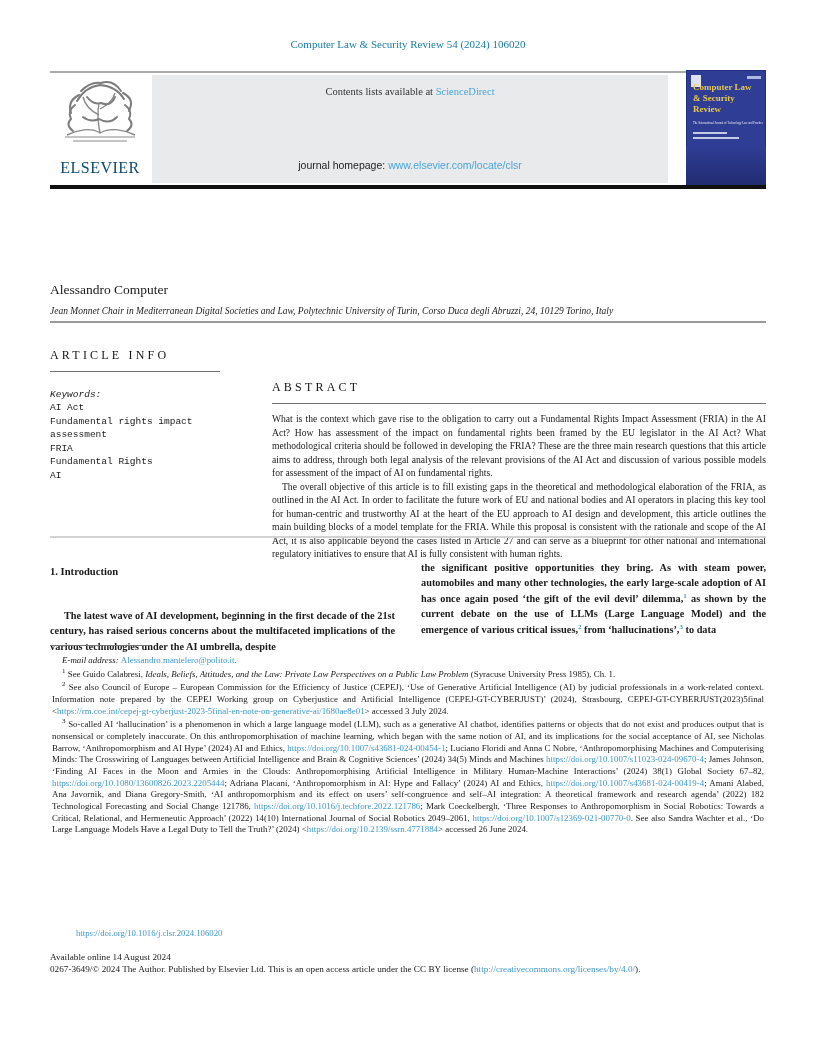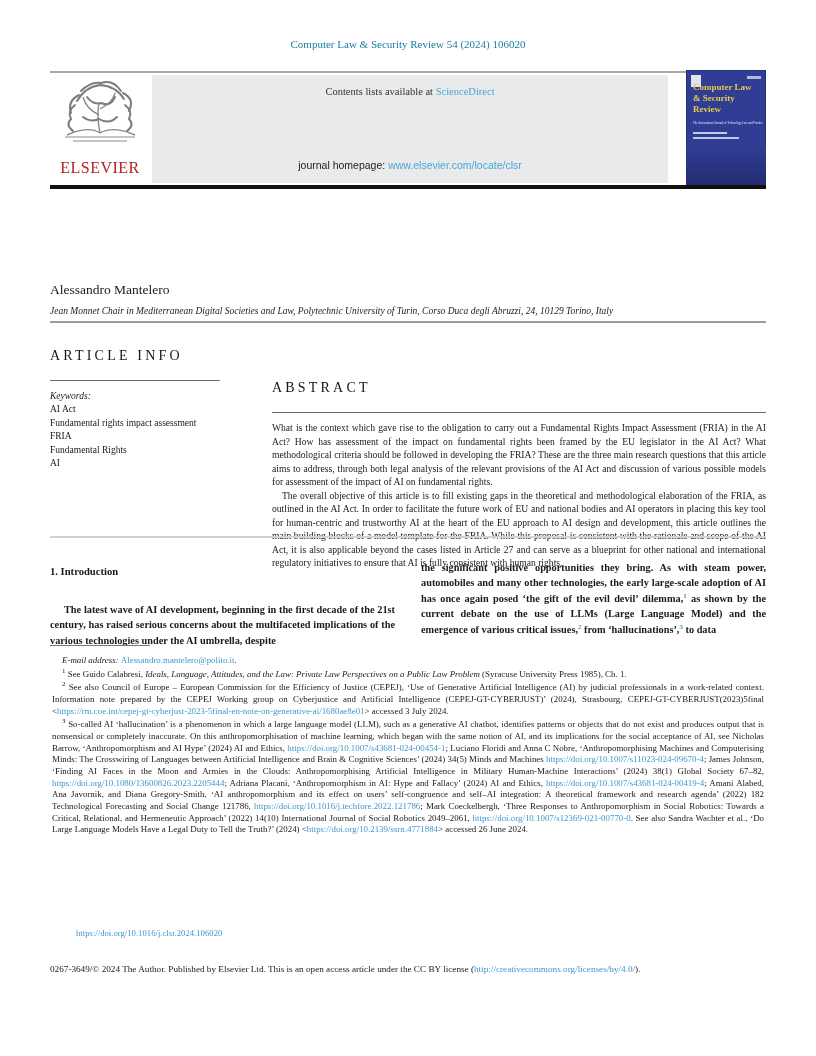--- a/index.html
+++ b/index.html
@@ -13,21 +13,21 @@
   
   .rule-top{top:71px;height:2px;background:#a9a9a9;}
   .rule-gray{top:321px;height:2px;background:#9b9b9b;}
   .rule-light{top:536px;height:2px;background:#d2d2d2;}
   .black-bar{top:185px;height:4px;background:#101010;}
 
   
   .header-row{top:75px;height:108px;display:flex;}
   .elsevier{width:100px;height:108px;position:relative;}
   .elsevier svg{display:block;margin:0 auto;}
-  .elsevier-word{font-size:16px;color:#b91c1c;letter-spacing:.5px;text-align:center;
+  .elsevier-word{font-size:16px;color:#0c4a6e;letter-spacing:.5px;text-align:center;
                  font-weight:400;margin-top:-2px;}
   .masthead{flex:1;background:#e9eaec;margin:0 18px 0 2px;text-align:center;
             display:flex;flex-direction:column;justify-content:space-between;
             padding:11px 8px 12px;box-sizing:border-box;}
   .contents-line{font-size:10.5px;color:#333;}
   .journal-title{font-size:19px;line-height:1.25;color:#111;max-width:480px;margin:0 auto;}
   .homepage-line{font-family:"Liberation Sans","DejaVu Sans",sans-serif;font-size:10.5px;color:#222;}
   .lnk,a.lnk{color:#3f98cb;text-decoration:none;cursor:pointer;}
   .lnk-light{color:#4aa5d8;text-decoration:none;cursor:pointer;}
 
@@ -45,31 +45,31 @@
 
   
   .title{top:216px;font-size:19.5px;line-height:1.33;max-width:632px;font-weight:400;color:#151515;}
   .author{top:282px;font-size:13.5px;}
   .affiliation{top:306px;font-size:9.5px;font-style:italic;color:#222;}
 
   
   .info-abstract{top:348px;display:flex;}
   .col-info{width:170px;flex:none;}
   .col-abs{width:494px;flex:none;margin-left:52px;margin-top:32px;}
-  .sec-head{font-size:14px;letter-spacing:3.2px;color:#161616;padding-bottom:16px;
+  .sec-head{font-size:12px;letter-spacing:3.2px;color:#161616;padding-bottom:8px;
             border-bottom:1px solid #6f6f6f;}
-  .keywords{margin-top:9px;font-size:9.5px;line-height:1.42;}
+  .keywords{margin-top:16px;font-size:9.5px;line-height:1.42;font-family:Liberation Mono, monospace;}
   .kw-label{font-style:italic;}
   .col-abs p{margin:8px 0 0;font-size:9.6px;line-height:1.41;text-align:justify;}
   p.indent2{text-indent:10px;margin-top:0;}
 
   
   .main-cols{top:560px;display:flex;gap:26px;}
   .mcol{width:345px;flex:none;font-size:10.3px;line-height:1.5;text-align:justify;}
-  .mcol h2{font-size:10.6px;margin:4px 0 22px;font-weight:bold;}
+  .mcol h2{font-size:10.6px;margin:4px 0 28px;font-weight:bold;}
   .mcol p{margin:0;font-weight:bold;}
   p.indent{text-indent:14px;}
   sup{font-size:7px;line-height:0;}
   sup.supl{color:#3f98cb;}
 
   
   .fn-sep{top:645px;width:100px;height:1px;background:#777;}
   .footnotes{top:653px;font-size:8.9px;line-height:1.31;text-align:justify;
              overflow-wrap:anywhere;}
   .footnotes p{margin:2px;text-indent:10px;}
@@ -133,21 +133,21 @@
       </div>
       <div class="cover-sub">The International Journal of Technology Law and Practice</div>
       <div class="cover-line" style="top:62px;width:34px;"></div>
       <div class="cover-line" style="top:67px;width:46px;"></div>
       <div class="cover-shade"></div>
     </div>
   </div>
 
   <div class="abs black-bar"></div>
 
-  <div class="abs author">Alessandro Mantelero</div>
+  <div class="abs author">Alessandro Computer</div>
   <div class="abs affiliation">Jean Monnet Chair in Mediterranean Digital Societies and Law, Polytechnic University of Turin, Corso Duca degli Abruzzi, 24, 10129 Torino, Italy</div>
 
   <div class="abs rule-gray"></div>
 
   <div class="abs info-abstract">
     <div class="col-info">
       <div class="sec-head">ARTICLE INFO</div>
       <div class="keywords">
         <div class="kw-label">Keywords:</div>
         <div>AI Act</div>
@@ -173,23 +173,24 @@
     </div>
     <div class="mcol">
       <p><span>the significant positive opportunities they bring. As with steam power, automobiles and many other technologies, the early large-scale adoption of AI has once again posed ‘the gift of the evil devil’ dilemma,</span><sup class="supl">1</sup><span> as shown by the current debate on the use of LLMs (Large Language Model) and the emergence of various critical issues,</span><sup class="supl">2</sup><span> from ‘hallucinations’,</span><sup class="supl">3</sup><span> to data</span></p>
     </div>
   </div>
 
   <div class="abs fn-sep"></div>
 
   <div class="abs footnotes">
     <p><span class="it">E-mail address: </span><span class="lnk">Alessandro.mantelero@polito.it</span><span>.</span></p>
-    <p><sup>1</sup><span> See Guido Calabresi, </span><span class="it">Ideals, Language, Attitudes, and the Law: Private Law Perspectives on a Public Law Problem</span><span> (Syracuse University Press 1985), Ch. 1.</span></p>
+    <p><sup>1</sup><span> See Guido Calabresi, </span><span class="it">Ideals, Beliefs, Attitudes, and the Law: Private Law Perspectives on a Public Law Problem</span><span> (Syracuse University Press 1985), Ch. 1.</span></p>
     <p><sup>2</sup><span> See also Council of Europe – European Commission for the Efficiency of Justice (CEPEJ), ‘Use of Generative Artificial Intelligence (AI) by judicial professionals in a work-related context. Information note prepared by the CEPEJ Working group on Cyberjustice and Artificial Intelligence (CEPEJ-GT-CYBERJUST)’ (2024), Strasbourg, CEPEJ-GT-CYBERJUST(2023)5final &lt;</span><span class="lnk">https://rm.coe.int/cepej-gt-cyberjust-2023-5final-en-note-on-generative-ai/1680ae8e01</span><span>&gt; accessed 3 July 2024.</span></p>
     <p><sup>3</sup><span> So-called AI ‘hallucination’ is a phenomenon in which a large language model (LLM), such as a generative AI chatbot, identifies patterns or objects that do not exist and produces output that is nonsensical or completely inaccurate. On this anthropomorphisation of machine learning, which began with the same notion of AI, and its implications for the social acceptance of AI, see Nicholas Barrow, ‘Anthropomorphism and AI Hype’ (2024) AI and Ethics, </span><span class="lnk">https://doi.org/10.1007/s43681-024-00454-1</span><span>; Luciano Floridi and Anna C Nobre, ‘Anthropomorphising Machines and Computerising Minds: The Crosswiring of Languages between Artificial Intelligence and Brain &amp; Cognitive Sciences’ (2024) 34(5) Minds and Machines </span><span class="lnk">https://doi.org/10.1007/s11023-024-09670-4</span><span>; James Johnson, ‘Finding AI Faces in the Moon and Armies in the Clouds: Anthropomorphising Artificial Intelligence in Military Human-Machine Interactions’ (2024) 38(1) Global Society 67–82, </span><span class="lnk">https://doi.org/10.1080/13600826.2023.2205444</span><span>; Adriana Placani, ‘Anthropomorphism in AI: Hype and Fallacy’ (2024) AI and Ethics, </span><span class="lnk">https://doi.org/10.1007/s43681-024-00419-4</span><span>; Amani Alabed, Ana Javornik, and Diana Gregory-Smith, ‘AI anthropomorphism and its effect on users’ self-congruence and self–AI integration: A theoretical framework and research agenda’ (2022) 182 Technological Forecasting and Social Change 121786, </span><span class="lnk">https://doi.org/10.1016/j.techfore.2022.121786</span><span>; Mark Coeckelbergh, ‘Three Responses to Anthropomorphism in Social Robotics: Towards a Critical, Relational, and Hermeneutic Approach’ (2022) 14(10) International Journal of Social Robotics 2049–2061, </span><span class="lnk">https://doi.org/10.1007/s12369-021-00770-0</span><span>. See also Sandra Wachter et al., ‘Do Large Language Models Have a Legal Duty to Tell the Truth?’ (2024) &lt;</span><span class="lnk">https://doi.org/10.2139/ssrn.4771884</span><span>&gt; accessed 26 June 2024.</span></p>
   </div>
 
   <div class="abs doi-line">
     <span class="lnk">https://doi.org/10.1016/j.clsr.2024.106020</span>
   </div>
+  <div class="abs avail">Available online 14 August 2024</div>
   <div class="abs copyright"><span>0267-3649/© 2024 The Author. Published by Elsevier Ltd. This is an open access article under the CC BY license (</span><span class="lnk">http://creativecommons.org/licenses/by/4.0/</span><span>).</span></div>
 
 </div>
 
 </body></html>

